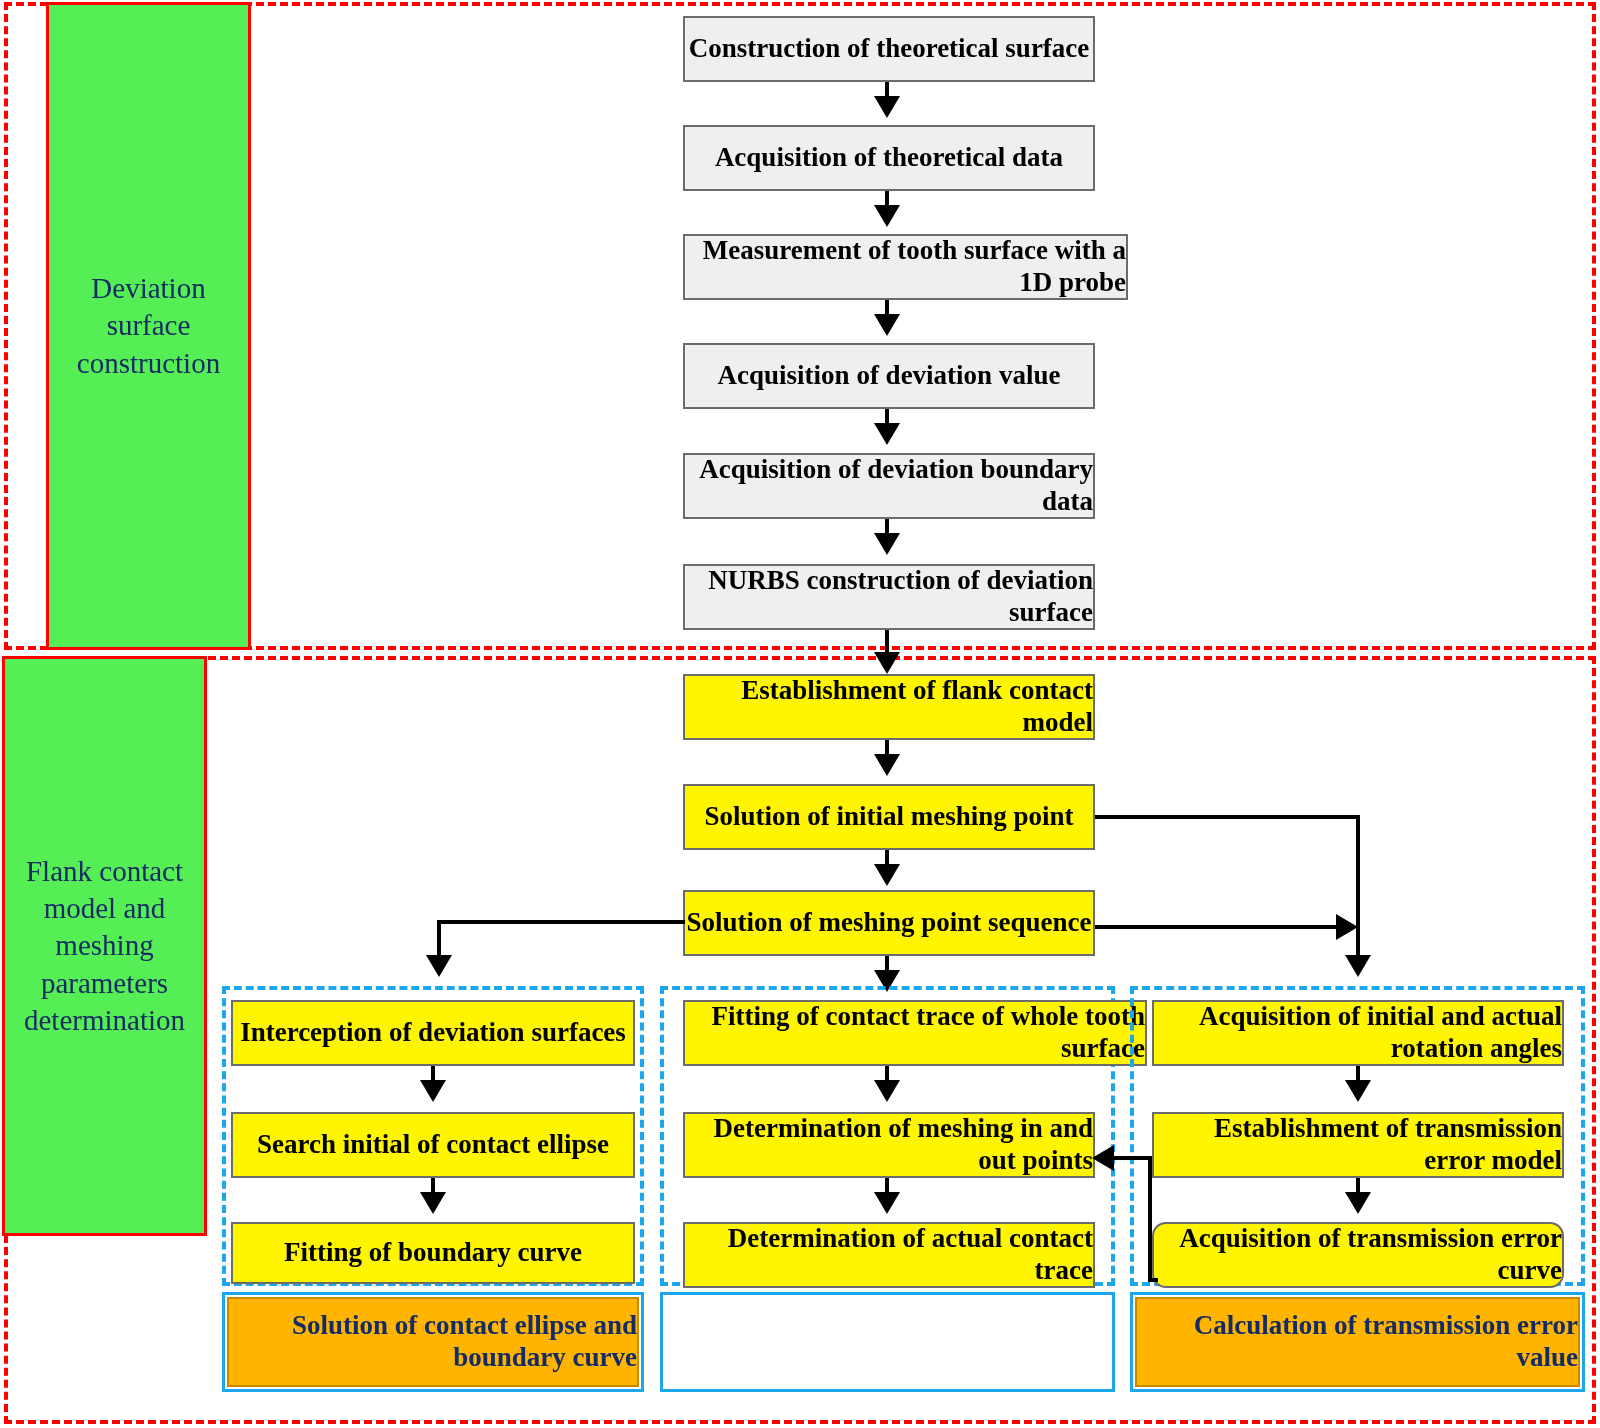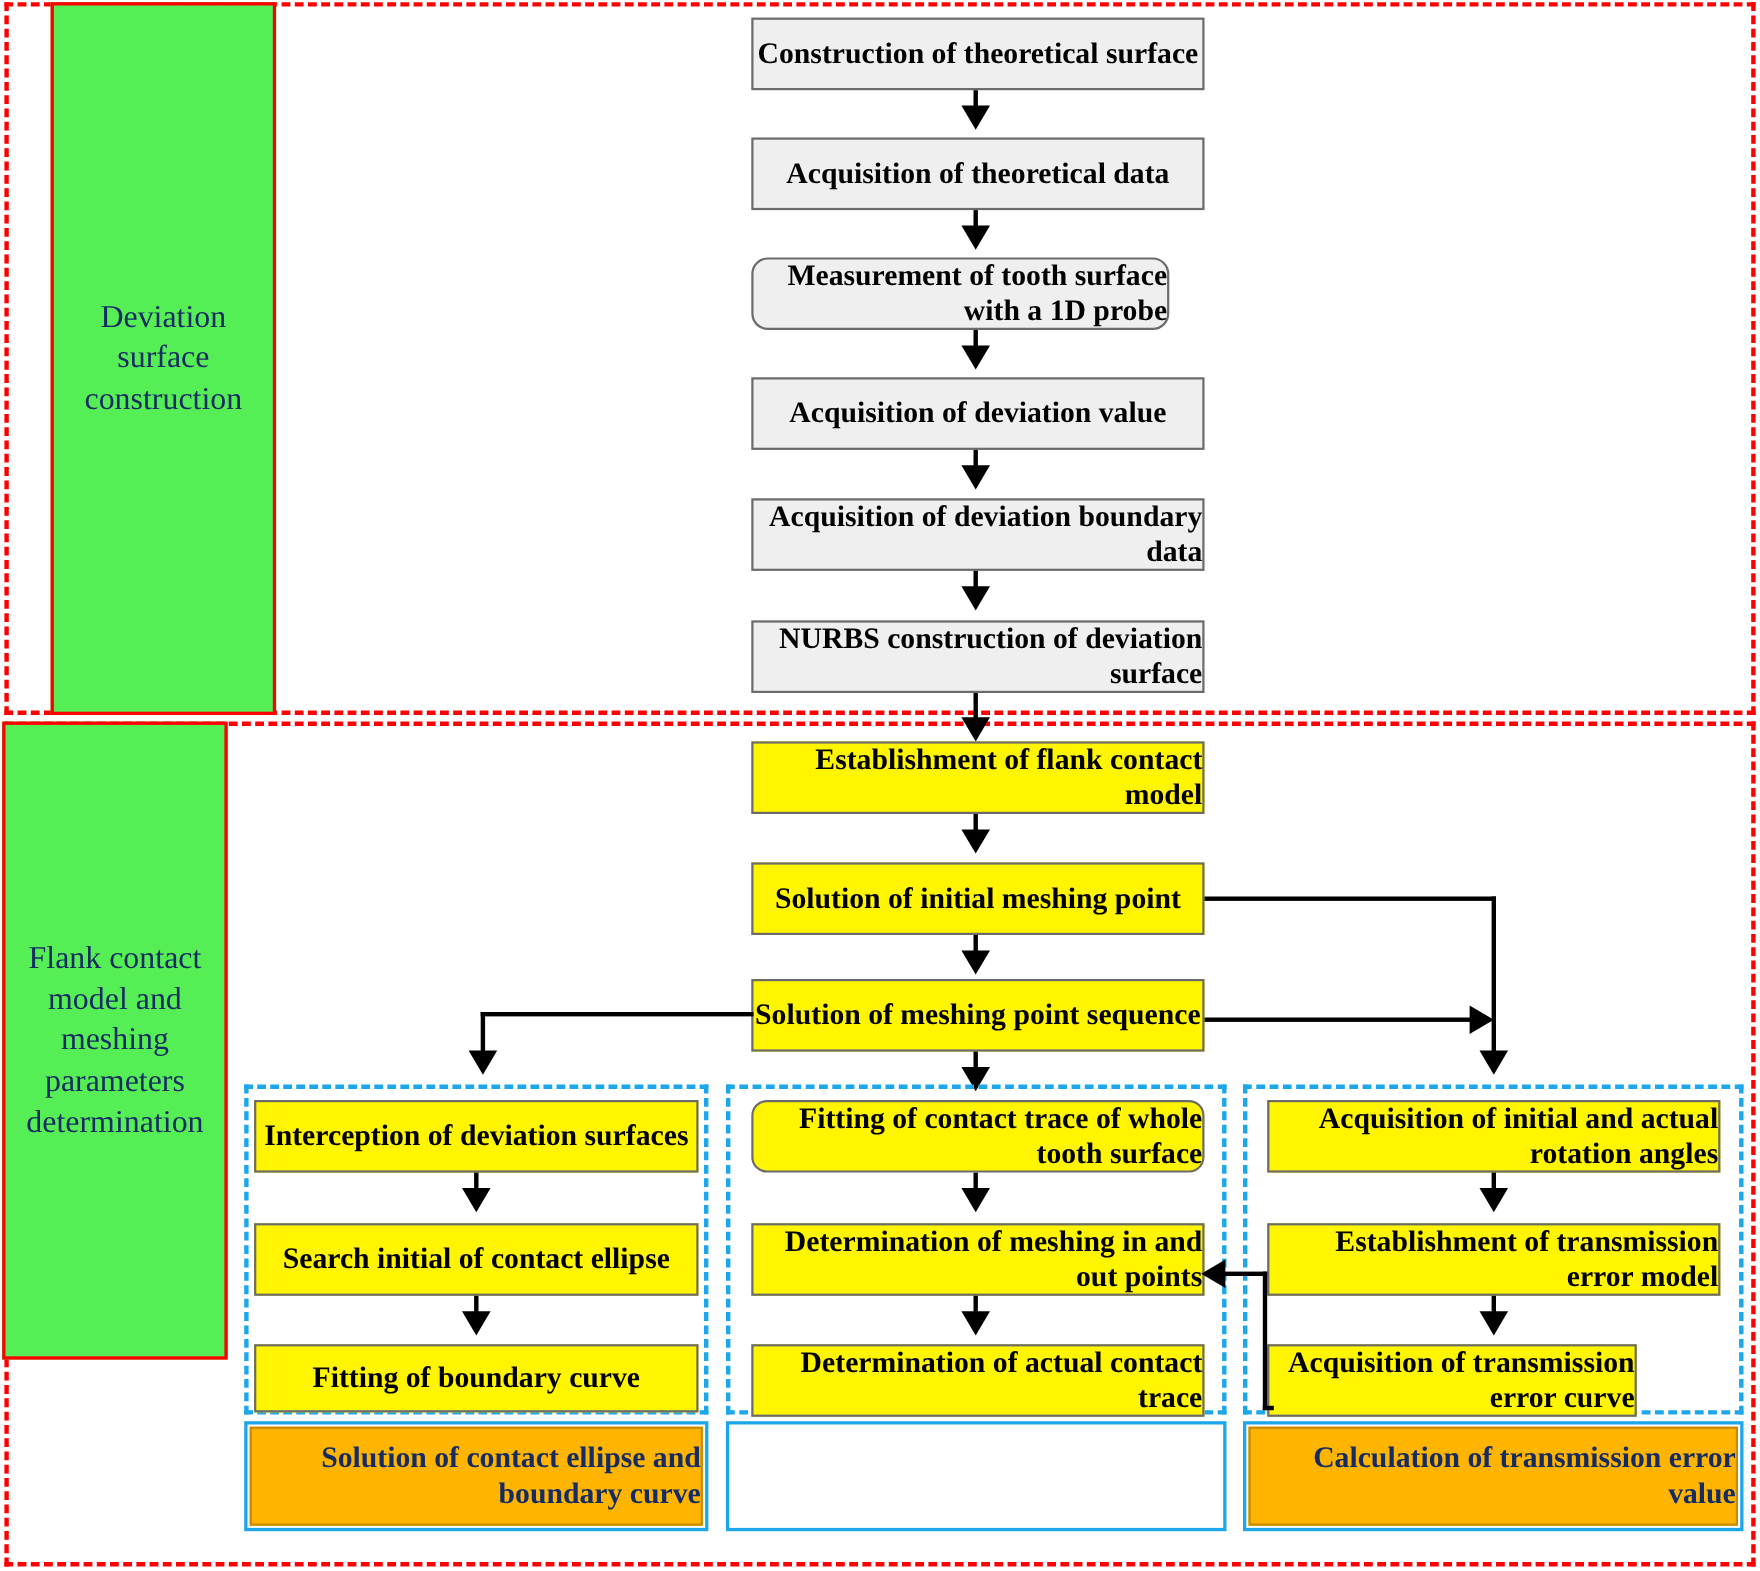--- a/index.html
+++ b/index.html
@@ -99,21 +99,21 @@
   </div>
   <div class="line vline" style="left:885px; top:82px; width:4px; height:22px;"></div>
   <div class="arrow-down" style="left:874px; top:96px;"></div>
 
   <div class="node gray" style="left:683px; top:125px; width:412px; height:66px;">
     <span>Acquisition of theoretical data</span>
   </div>
   <div class="line vline" style="left:885px; top:191px; width:4px; height:22px;"></div>
   <div class="arrow-down" style="left:874px; top:205px;"></div>
 
-  <div class="node gray" style="left:683px; top:234px; width:380px; height:66px;border-radius:15px;">
+  <div class="node gray" style="left:683px; top:234px; width:445px; height:66px;">
     <span>Measurement of tooth surface with a 1D probe</span>
   </div>
   <div class="line vline" style="left:885px; top:300px; width:4px; height:22px;"></div>
   <div class="arrow-down" style="left:874px; top:314px;"></div>
 
   <div class="node gray" style="left:683px; top:343px; width:412px; height:66px;">
     <span>Acquisition of deviation value</span>
   </div>
   <div class="line vline" style="left:885px; top:409px; width:4px; height:22px;"></div>
   <div class="arrow-down" style="left:874px; top:423px;"></div>
@@ -178,21 +178,21 @@
     <span>Fitting of boundary curve</span>
   </div>
 
   <div class="blue-frame" style="left:222px; top:1292px; width:422px; height:100px; border-style:solid; border-width:3px;"></div>
   <div class="node orange" style="left:227px; top:1297px; width:412px; height:90px;">
     <span>Solution of contact ellipse and boundary curve</span>
   </div>
 
   <div class="blue-frame" style="left:660px; top:986px; width:455px; height:300px;"></div>
 
-  <div class="node yellow" style="left:683px; top:1000px; width:412px; height:66px;border-radius:14px;">
+  <div class="node yellow" style="left:683px; top:1000px; width:464px; height:66px;">
     <span>Fitting of contact trace of whole tooth surface</span>
   </div>
   <div class="line vline" style="left:885px; top:1066px; width:4px; height:22px;"></div>
   <div class="arrow-down" style="left:874px; top:1080px;"></div>
 
   <div class="node yellow" style="left:683px; top:1112px; width:412px; height:66px;">
     <span>Determination of meshing in and out points</span>
   </div>
   <div class="line vline" style="left:885px; top:1178px; width:4px; height:22px;"></div>
   <div class="arrow-down" style="left:874px; top:1192px;"></div>
@@ -210,21 +210,21 @@
   </div>
   <div class="line vline" style="left:1356px; top:1066px; width:4px; height:22px;"></div>
   <div class="arrow-down" style="left:1345px; top:1080px;"></div>
 
   <div class="node yellow" style="left:1152px; top:1112px; width:412px; height:66px;">
     <span>Establishment of transmission error model</span>
   </div>
   <div class="line vline" style="left:1356px; top:1178px; width:4px; height:22px;"></div>
   <div class="arrow-down" style="left:1345px; top:1192px;"></div>
 
-  <div class="node yellow" style="left:1152px; top:1222px; width:336px; height:66px;">
+  <div class="node yellow" style="left:1152px; top:1222px; width:412px; height:66px;border-radius:14px;">
     <span>Acquisition of transmission error curve</span>
   </div>
 
   <div class="line hline" style="left:1148px; top:1278px; width:10px; height:4px;"></div>
   <div class="line vline" style="left:1148px; top:1156px; width:4px; height:126px;"></div>
   <div class="line hline" style="left:1112px; top:1156px; width:40px; height:4px;"></div>
   <div class="arrow-left" style="left:1092px; top:1145px;"></div>
 
   <div class="blue-frame" style="left:1130px; top:1292px; width:455px; height:100px; border-style:solid; border-width:3px;"></div>
   <div class="node orange" style="left:1135px; top:1297px; width:445px; height:90px;">

